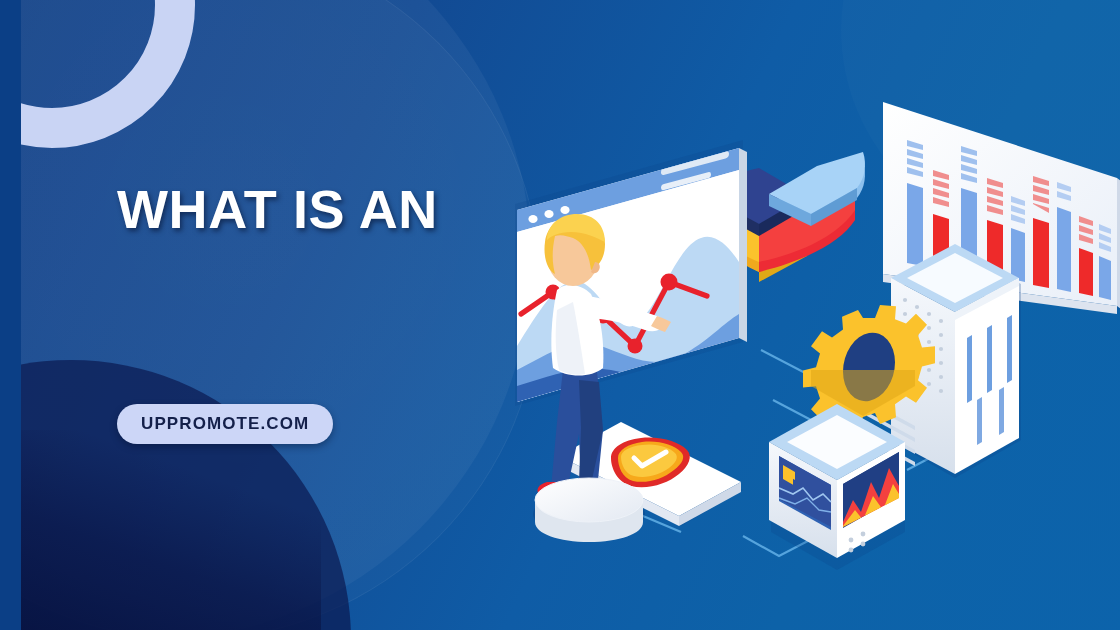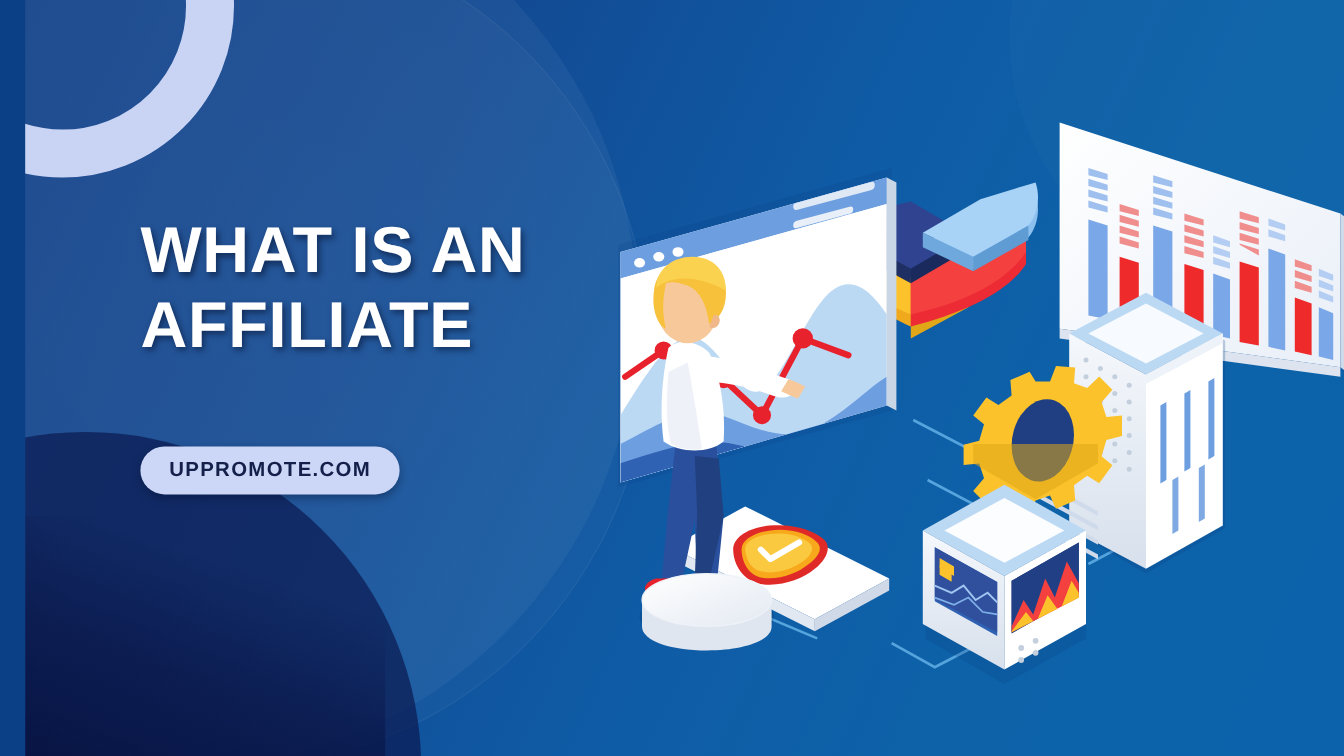--- a/index.html
+++ b/index.html
@@ -75,21 +75,21 @@
     font-size:54px;
     line-height:62px;
     font-weight:bold;
     letter-spacing:0.6px;
     color:#ffffff;
     text-shadow: 2px 3px 5px rgba(3,12,40,0.55);
     white-space:nowrap;
   }
   #brand-badge {
     position:absolute;
-    left:96px; top:372px;
+    left:96px; top:404px;
     display:inline-flex;
     align-items:center;
     justify-content:center;
     height:40px;
     padding:0 24px;
     border-radius:22px;
     background:#ccd6f7;
     box-shadow:0 3px 7px rgba(3,12,40,0.38);
   }
   #brand-badge-label {
@@ -117,21 +117,20 @@
     <div id="deco-circle-large"></div>
     <div id="deco-circle-soft"></div>
     <div id="deco-corner-topright"></div>
     <div id="deco-corner-bottomleft"></div>
     <div id="deco-wedge-bottomleft"></div>
     <div id="deco-ring-topleft"></div>
   </div>
 
   <div id="headline-block">
     <div class="headline-line">WHAT IS AN</div>
-    <div class="headline-line">AFFILIATE</div>
   </div>
 
   <div id="brand-badge">
     <span id="brand-badge-label">UPPROMOTE.COM</span>
   </div>
 
   <div id="illustration">
     <svg viewBox="0 0 630 500" xmlns="http://www.w3.org/2000/svg">
       <defs>
         <linearGradient id="gPanelFace" x1="0" y1="0" x2="1" y2="1">

